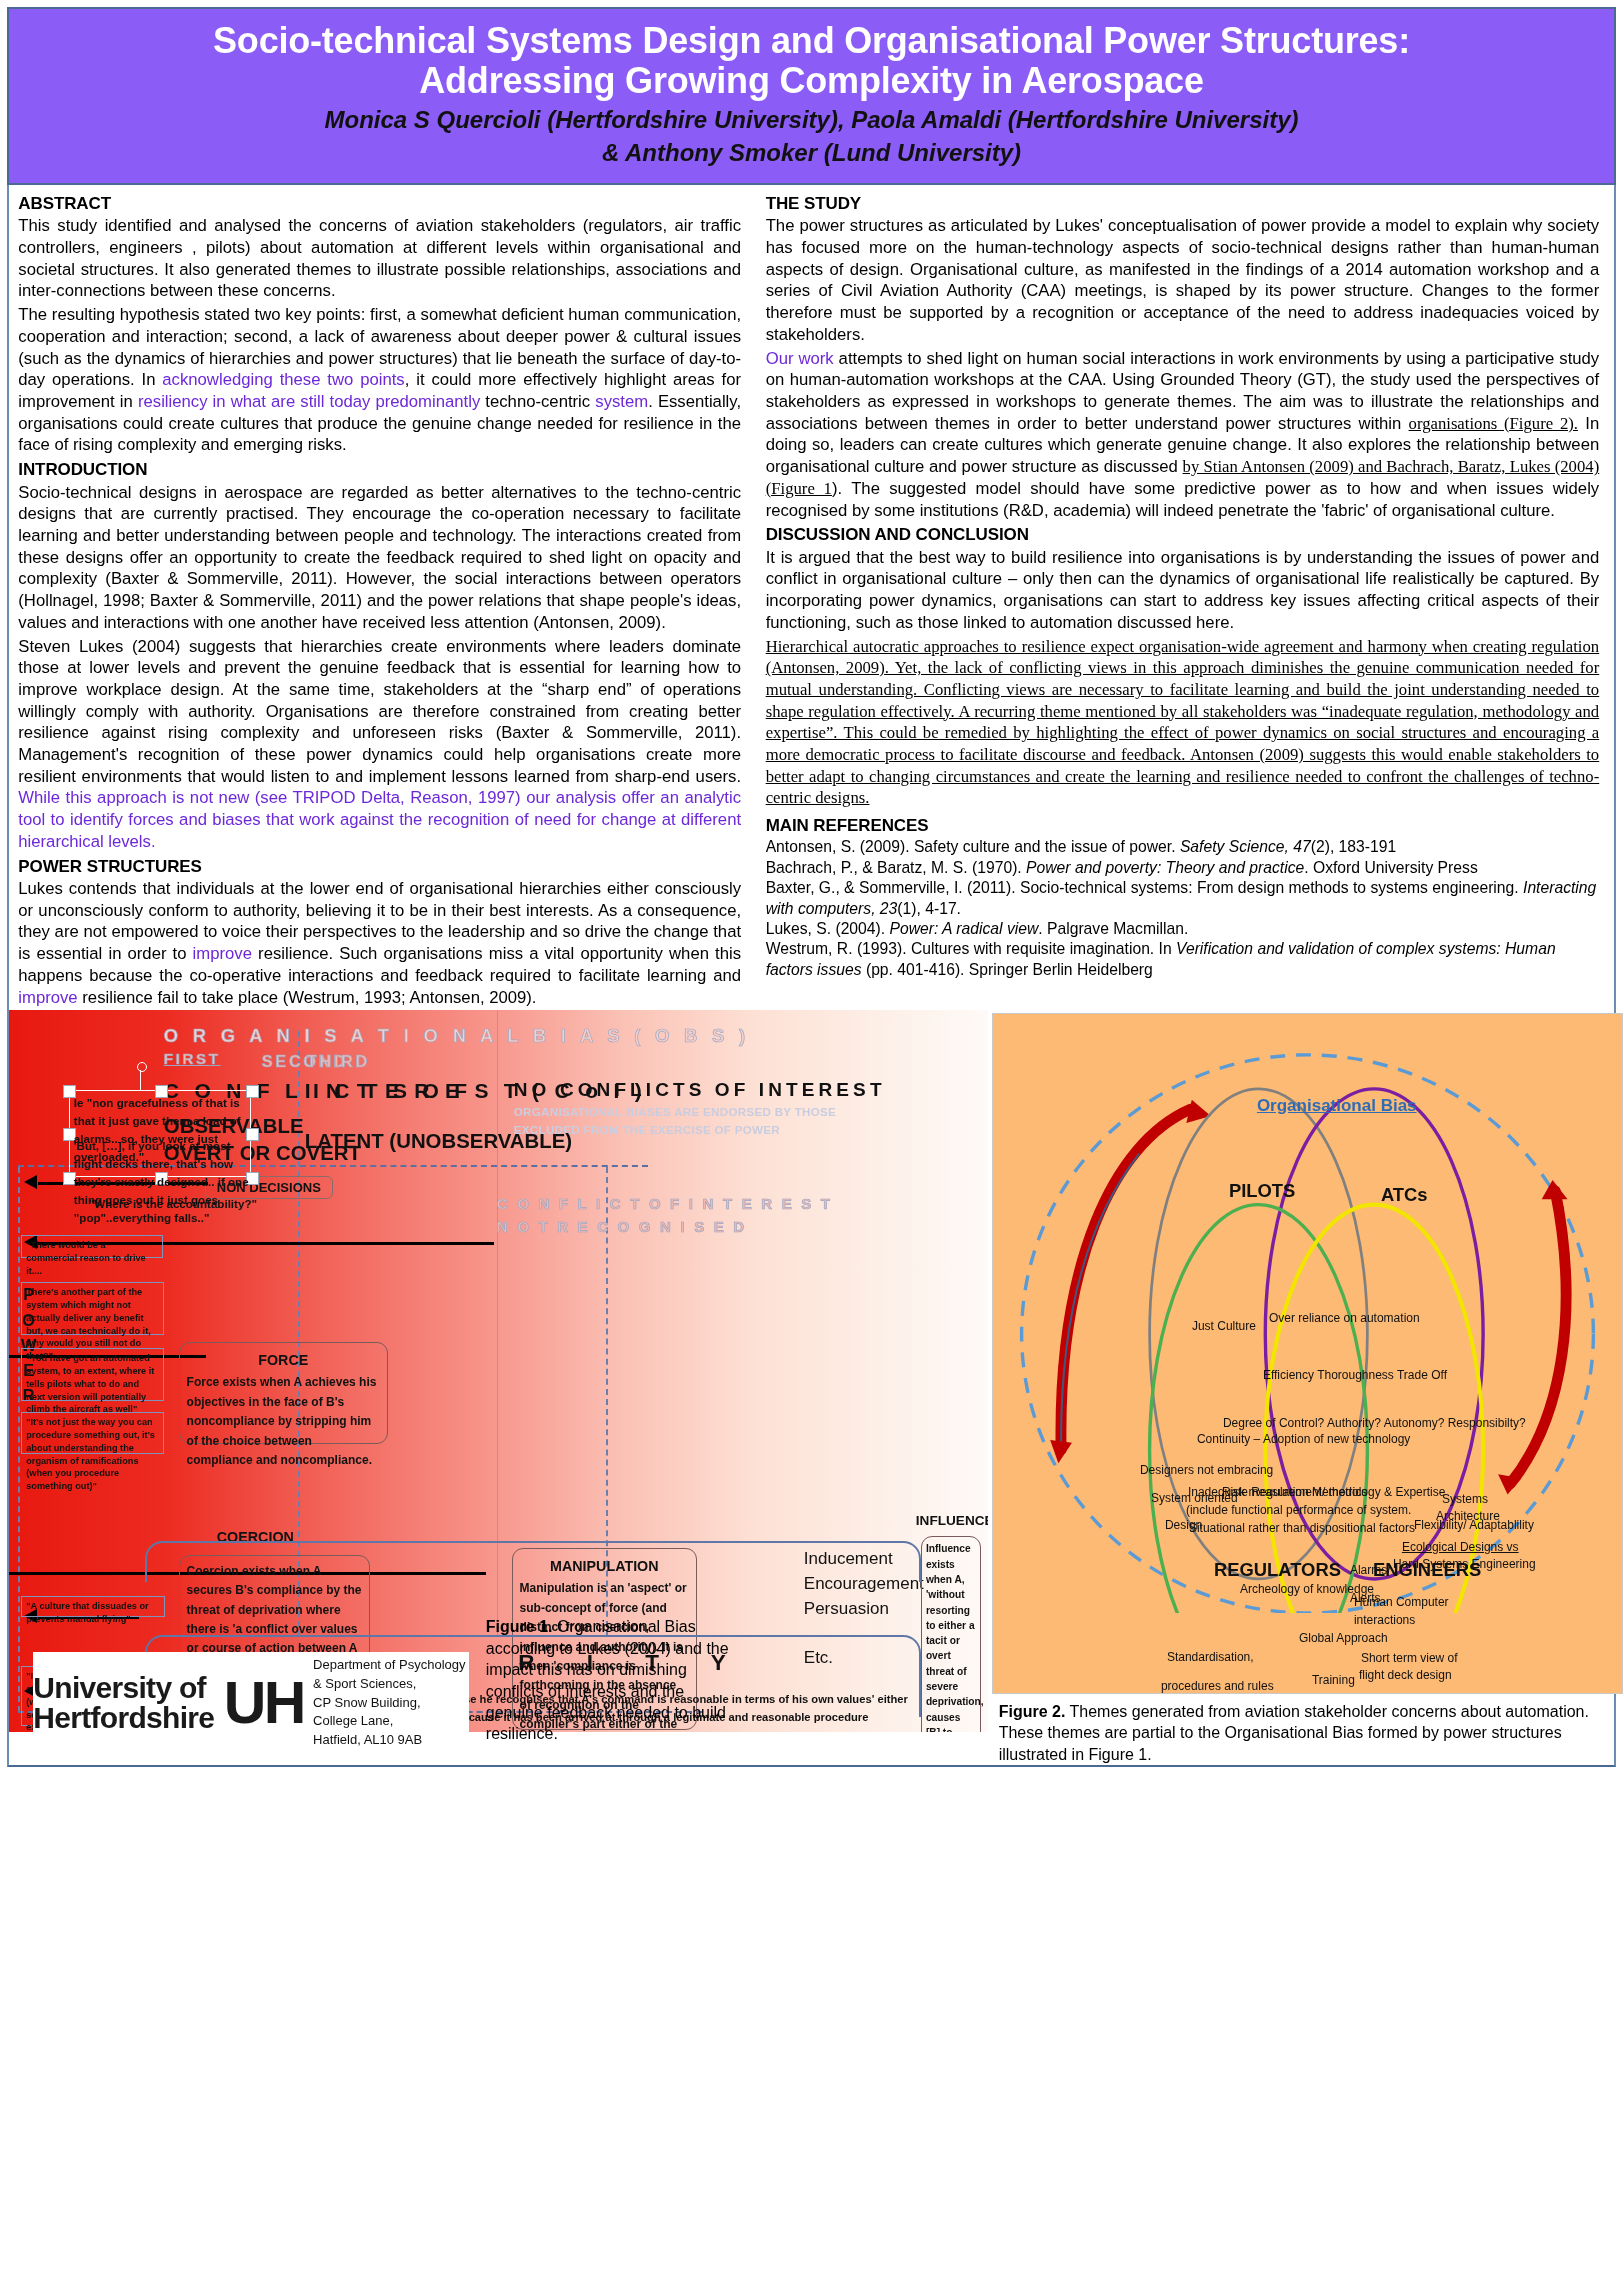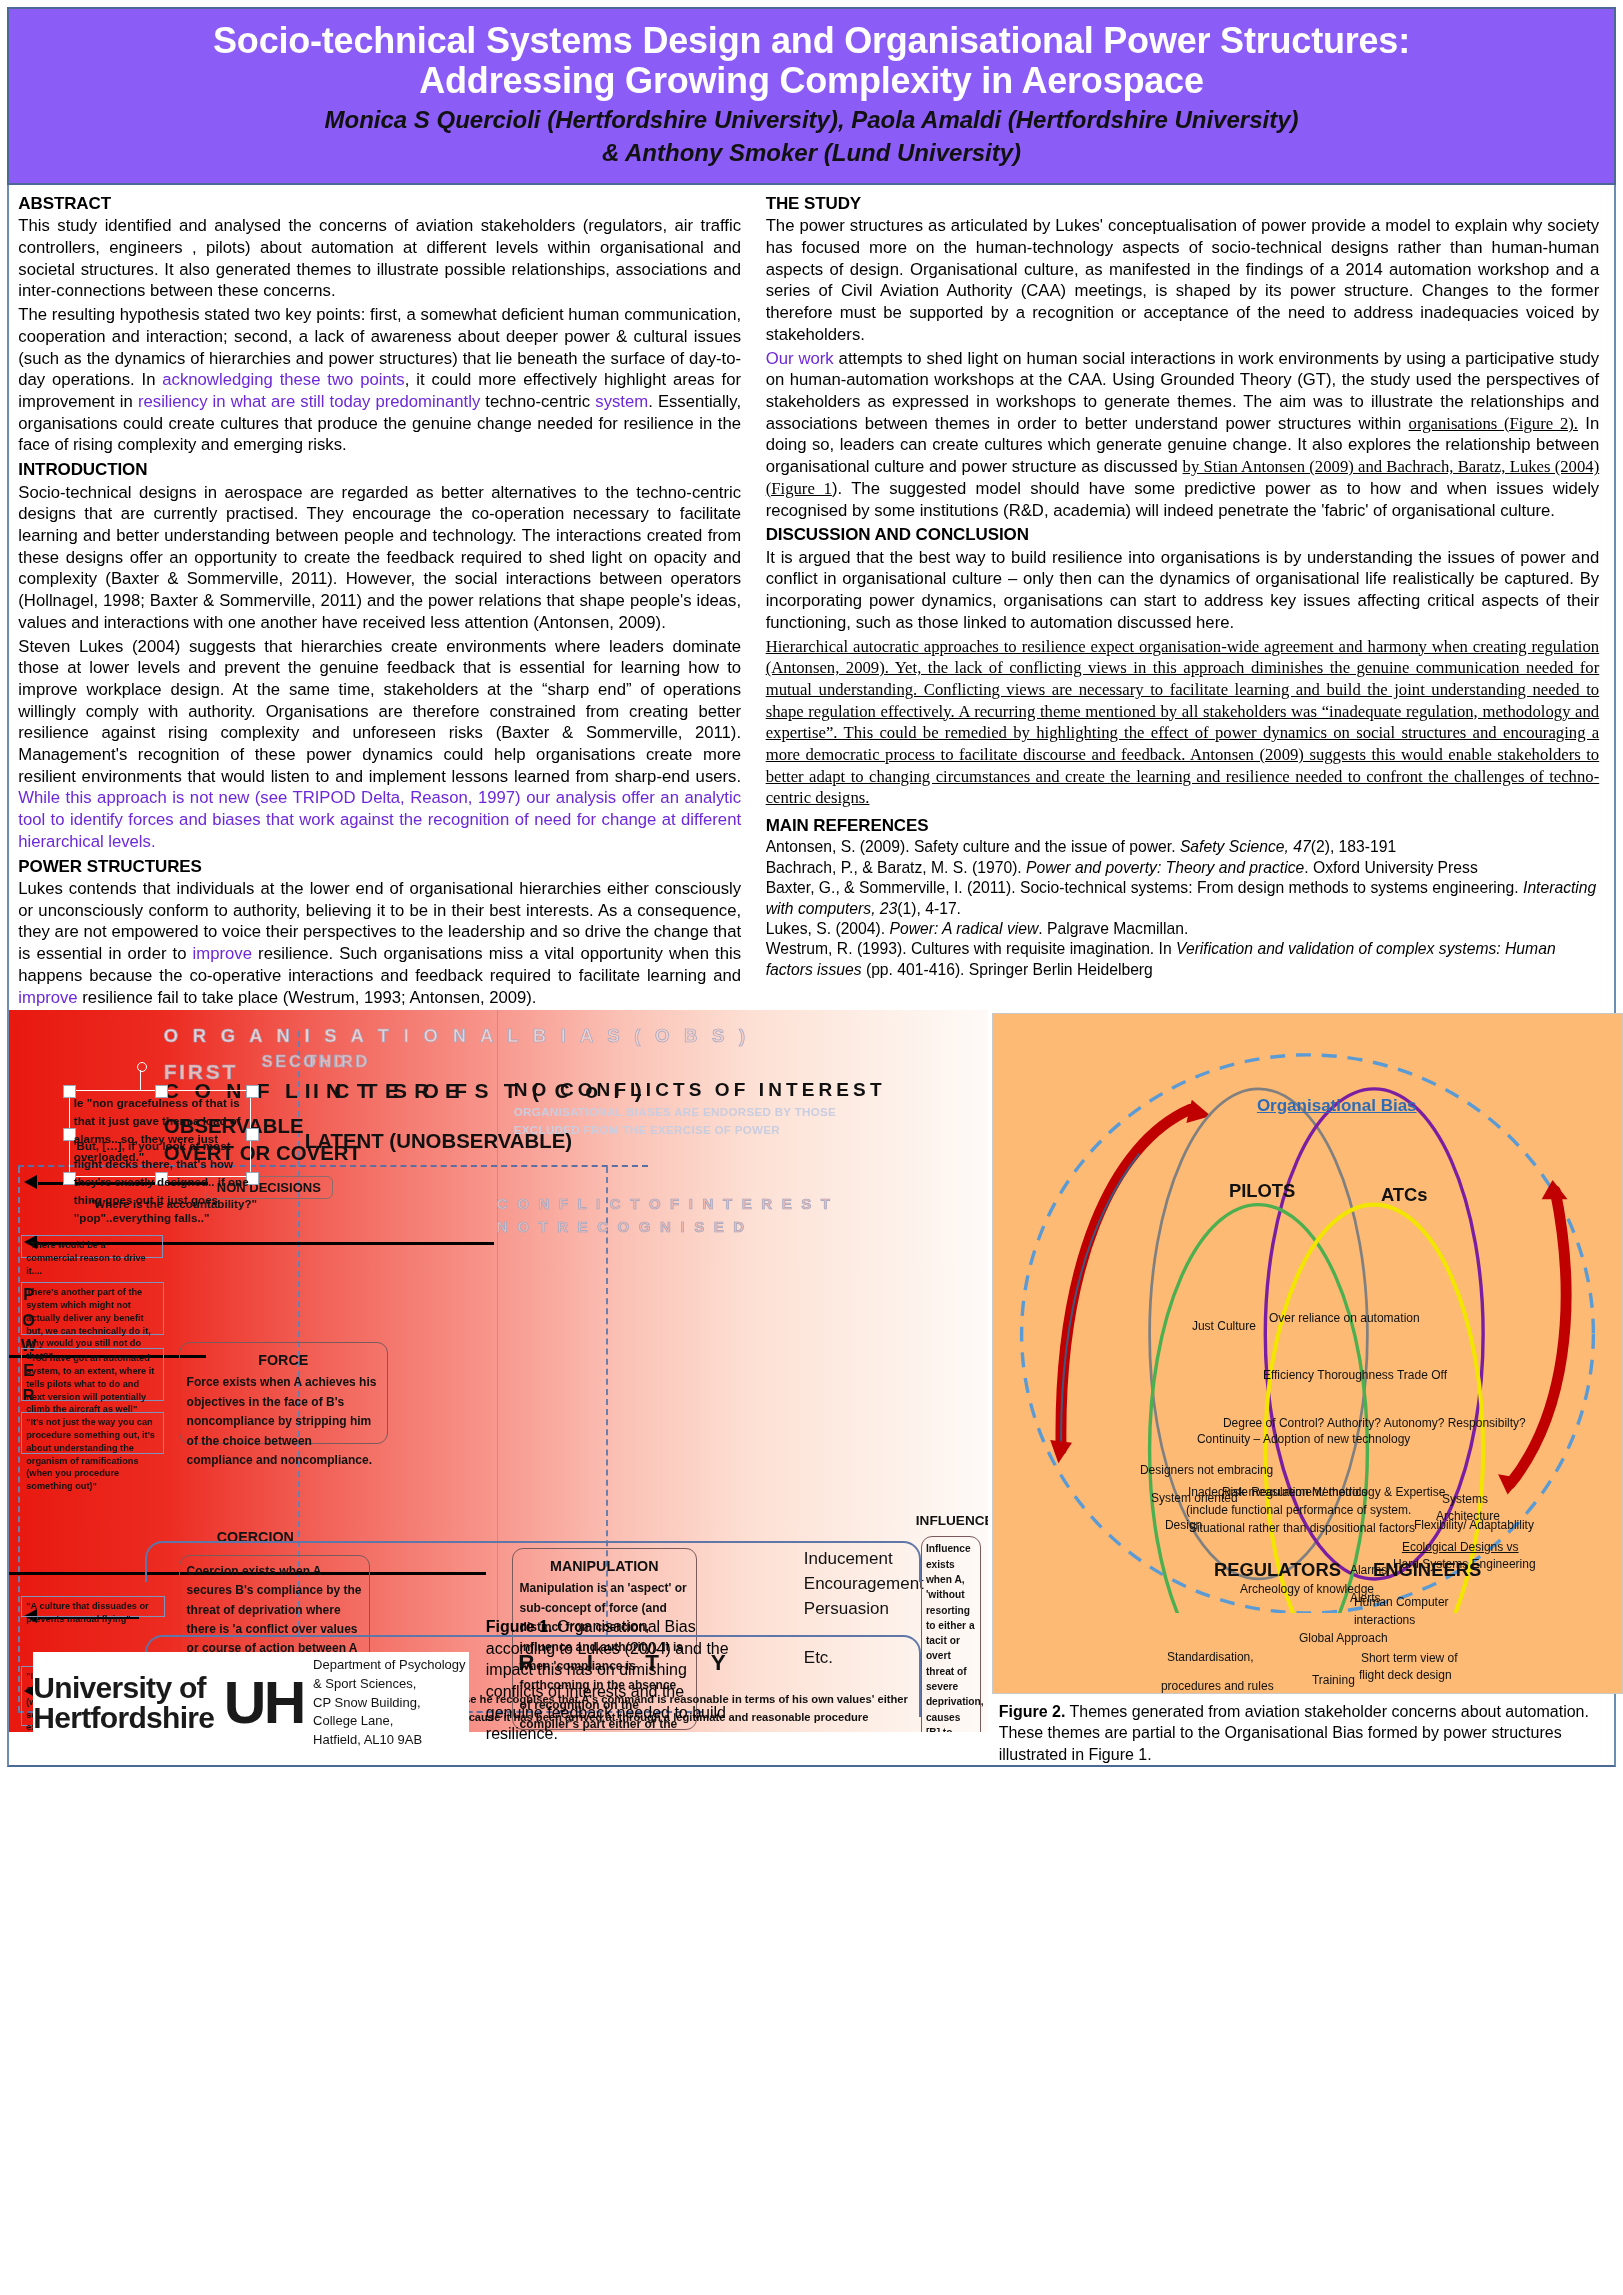--- a/index.html
+++ b/index.html
@@ -182,21 +182,21 @@
       <div class="fig1">
 
         <div class="vline" style="left:289px;top:20.4px;bottom:95px;"></div>
         <div class="vsolid" style="left:488px;top:0;bottom:95px;"></div>
         <div class="vline" style="left:597px;top:157px;bottom:95px;"></div>
         <div class="vline" style="left:9.5px;top:157px;bottom:20.4px;"></div>
         <div class="hdash" style="top:155px;left:9.5px;right:340px;"></div>
         <div class="hdash" style="bottom:19px;left:9.5px;right:286px;"></div>
 
         <div class="f1txt outline-txt" style="left:155px;top:15px;font-size:18.4px;">O R G A N I S A T I O N A L  B I A S ( O B S )</div>
-        <div class="f1txt outline-txt2" style="left:155px;top:50px;font-size:21px;">FIRST</div>
+        <div class="f1txt outline-txt2" style="left:155px;top:40px;font-size:15px;text-decoration:underline;">FIRST</div>
         <div class="f1txt outline-txt2" style="left:253px;top:42px;font-size:16.3px;">SECOND</div>
         <div class="f1txt outline-txt2" style="left:298px;top:42px;font-size:16.3px;">THIRD</div>
         <div class="f1txt big-label" style="left:155px;top:69px;">C O N F L I C T S   O F</div>
         <div class="f1txt big-label" style="left:296px;top:69px;">I N T E R E S T   ( C o I )</div>
         <div class="f1txt" style="left:505px;top:69px;font-weight:bold;font-size:19px;letter-spacing:4.1px;">NO CONFLICTS OF INTEREST</div>
         <div class="f1txt" style="left:505px;top:95px;font-size:11.6px;color:#c9cde0;font-weight:bold;letter-spacing:0.3px;">ORGANISATIONAL BIASES ARE ENDORSED BY THOSE</div>
         <div class="f1txt" style="left:505px;top:113px;font-size:11.6px;color:#c9cde0;font-weight:bold;letter-spacing:0.3px;">EXCLUDED FROM THE EXERCISE OF POWER</div>
 
         <div class="f1txt mid-label" style="left:155px;top:105px;">OBSERVABLE</div>
         <div class="f1txt mid-label" style="left:155px;top:132px;">OVERT OR COVERT</div>

